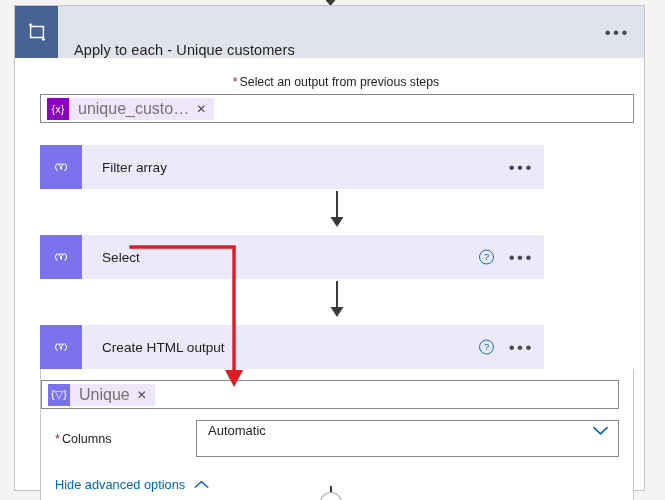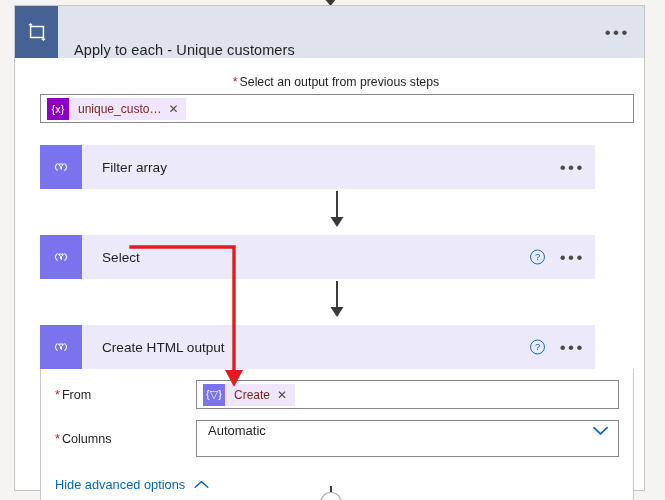--- a/index.html
+++ b/index.html
@@ -119,37 +119,37 @@
     display: flex;
     align-items: center;
     justify-content: center;
     color: #ffffff;
     font-size: 11px;
     flex: 0 0 22px;
   }
   .token-ico.variable { background: #8c00c6; }
   .token-ico.select   { background: #7b72ee; }
   .token-text {
-    font-size: 12px;
-    color: #7f1d1d;
+    font-size: 16px;
+    color: #737373;
     padding: 0 7px 0 9px;
     white-space: nowrap;
   }
   .token-x {
     font-size: 12px;
     color: #4b4a49;
     padding-right: 8px;
     cursor: pointer;
   }
 
   
   .action-row {
     position: relative;
     margin-left: 13px;
-    width: 555px;
+    width: 504px;
     height: 44px;
     background: #ece9fb;
     display: flex;
     align-items: center;
   }
   .action-iconbox {
     width: 42px;
     height: 44px;
     background: #7b72ee;
     display: flex;
@@ -353,28 +353,25 @@
             <circle cx="10" cy="10" r="8.2" fill="none" stroke="#0067b8" stroke-width="1.1"></circle>
             <text x="10" y="14" text-anchor="middle" font-size="11" fill="#0067b8" font-family="Liberation Sans, sans-serif">?</text>
           </svg>
           <div class="row-ellipsis">•••</div>
         </div>
       </div>
 
       <div class="action-card">
 
         <div class="ac-row">
-          <div class="ac-label">
-            <span class="req-star">*</span><span>From</span>
-          </div>
           <div class="ac-control">
             <div class="token-input">
               <div class="token">
                 <div class="token-ico select">{▽}</div>
-                <div class="token-text">Create</div>
+                <div class="token-text">Unique</div>
                 <div class="token-x">✕</div>
               </div>
             </div>
           </div>
         </div>
 
         <div class="ac-row">
           <div class="ac-label">
             <span class="req-star">*</span><span>Columns</span>
           </div>

